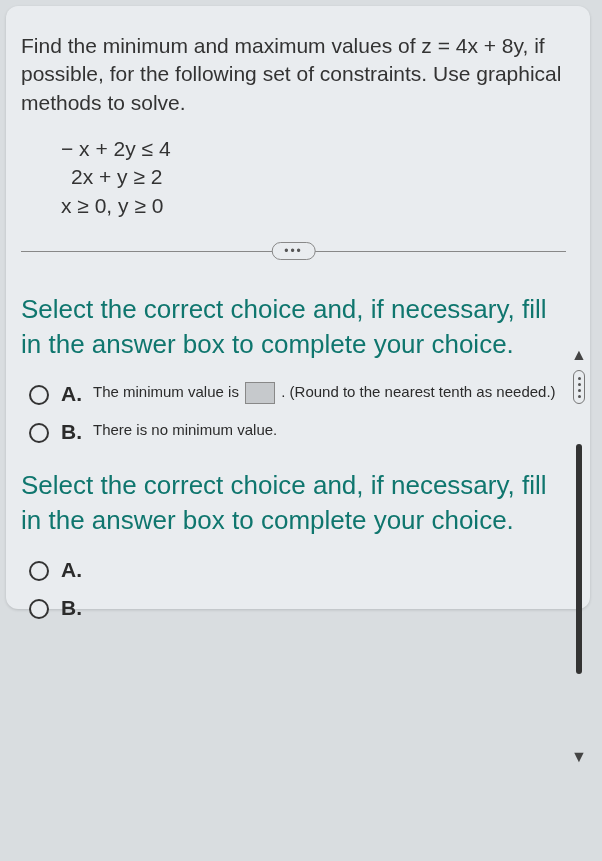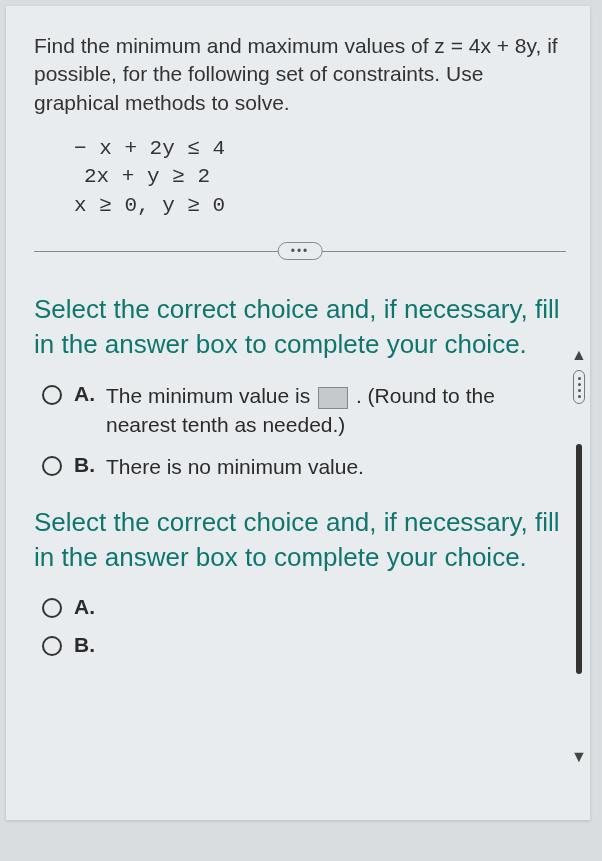--- a/index.html
+++ b/index.html
@@ -8,39 +8,39 @@
     font-family: Arial, Helvetica, sans-serif;
     background: #d9dde0;
     position: relative;
     overflow: hidden;
   }
   .sheet {
     position: absolute;
     top: 6px;
     left: 6px;
     width: 584px;
-    height: 814px;
+    height: 603px;
     background: #e9ecef;
-    border-radius: 0;
+    border-radius: 12px;
     box-shadow: 0 1px 3px rgba(0,0,0,0.15);
-    padding: 26px 24px 24px 28px;
+    padding: 26px 24px 24px 15px;
     color: #2b2b2b;
   }
   .prompt {
     font-size: 21px;
     line-height: 1.35;
     margin-bottom: 18px;
     color: #333;
   }
   .constraints {
     font-size: 21px;
     line-height: 1.35;
     margin-left: 40px;
     margin-bottom: 20px;
-    font-family: Liberation Mono, monospace;
+    font-family: Liberation Sans, sans-serif;
     color: #333;
   }
   .divider-wrap {
     position: relative;
     height: 22px;
     margin: 10px 0 30px 0;
   }
   .divider-line {
     border: none;
     border-top: 1px solid #888;
@@ -84,21 +84,21 @@
     background: #e9ecef;
     cursor: pointer;
   }
   .choice-label {
     font-weight: bold;
     font-size: 21px;
     margin-right: 8px;
     min-width: 24px;
   }
   .choice-text {
-    font-size: 21px;
+    font-size: 15px;
     line-height: 1.35;
     flex: 1;
   }
   .answer-box {
     display: inline-block;
     width: 30px;
     height: 22px;
     background: #c6c9cc;
     border: 1px solid #888;
     vertical-align: middle;

